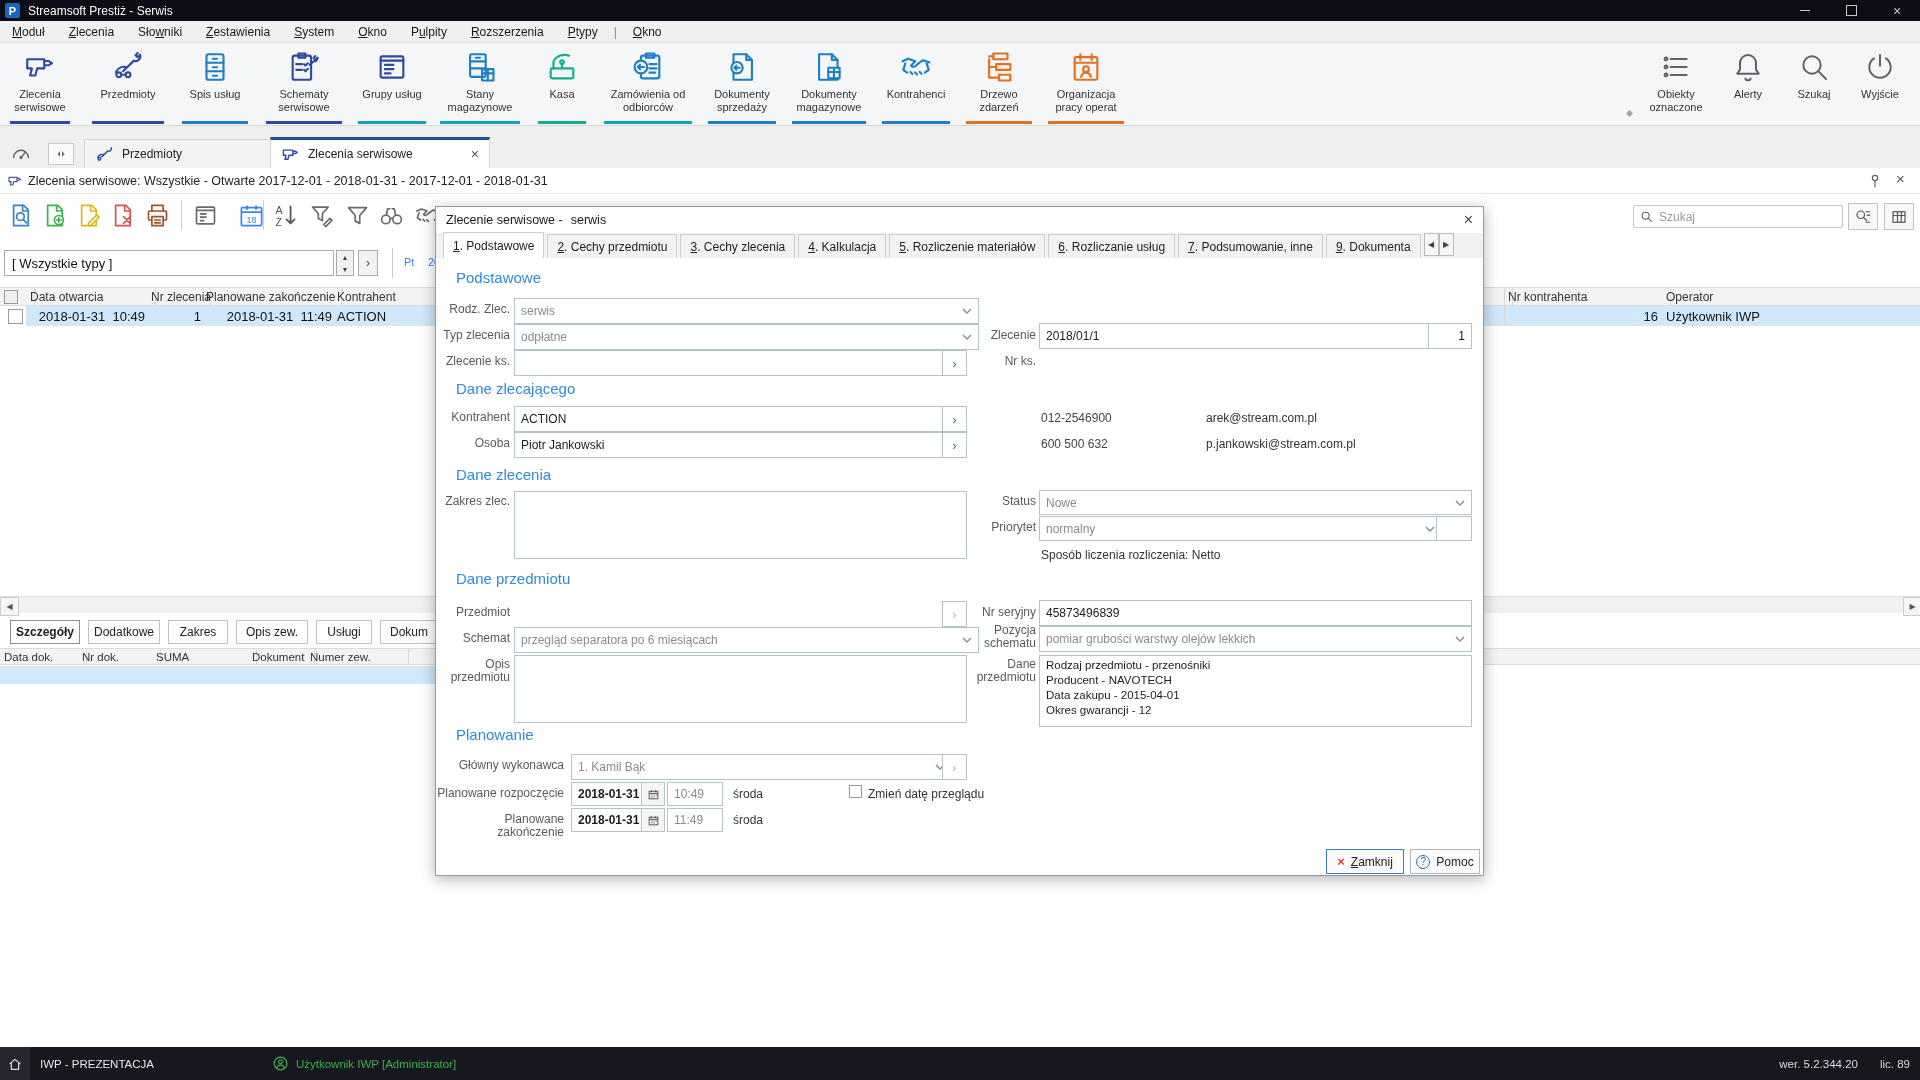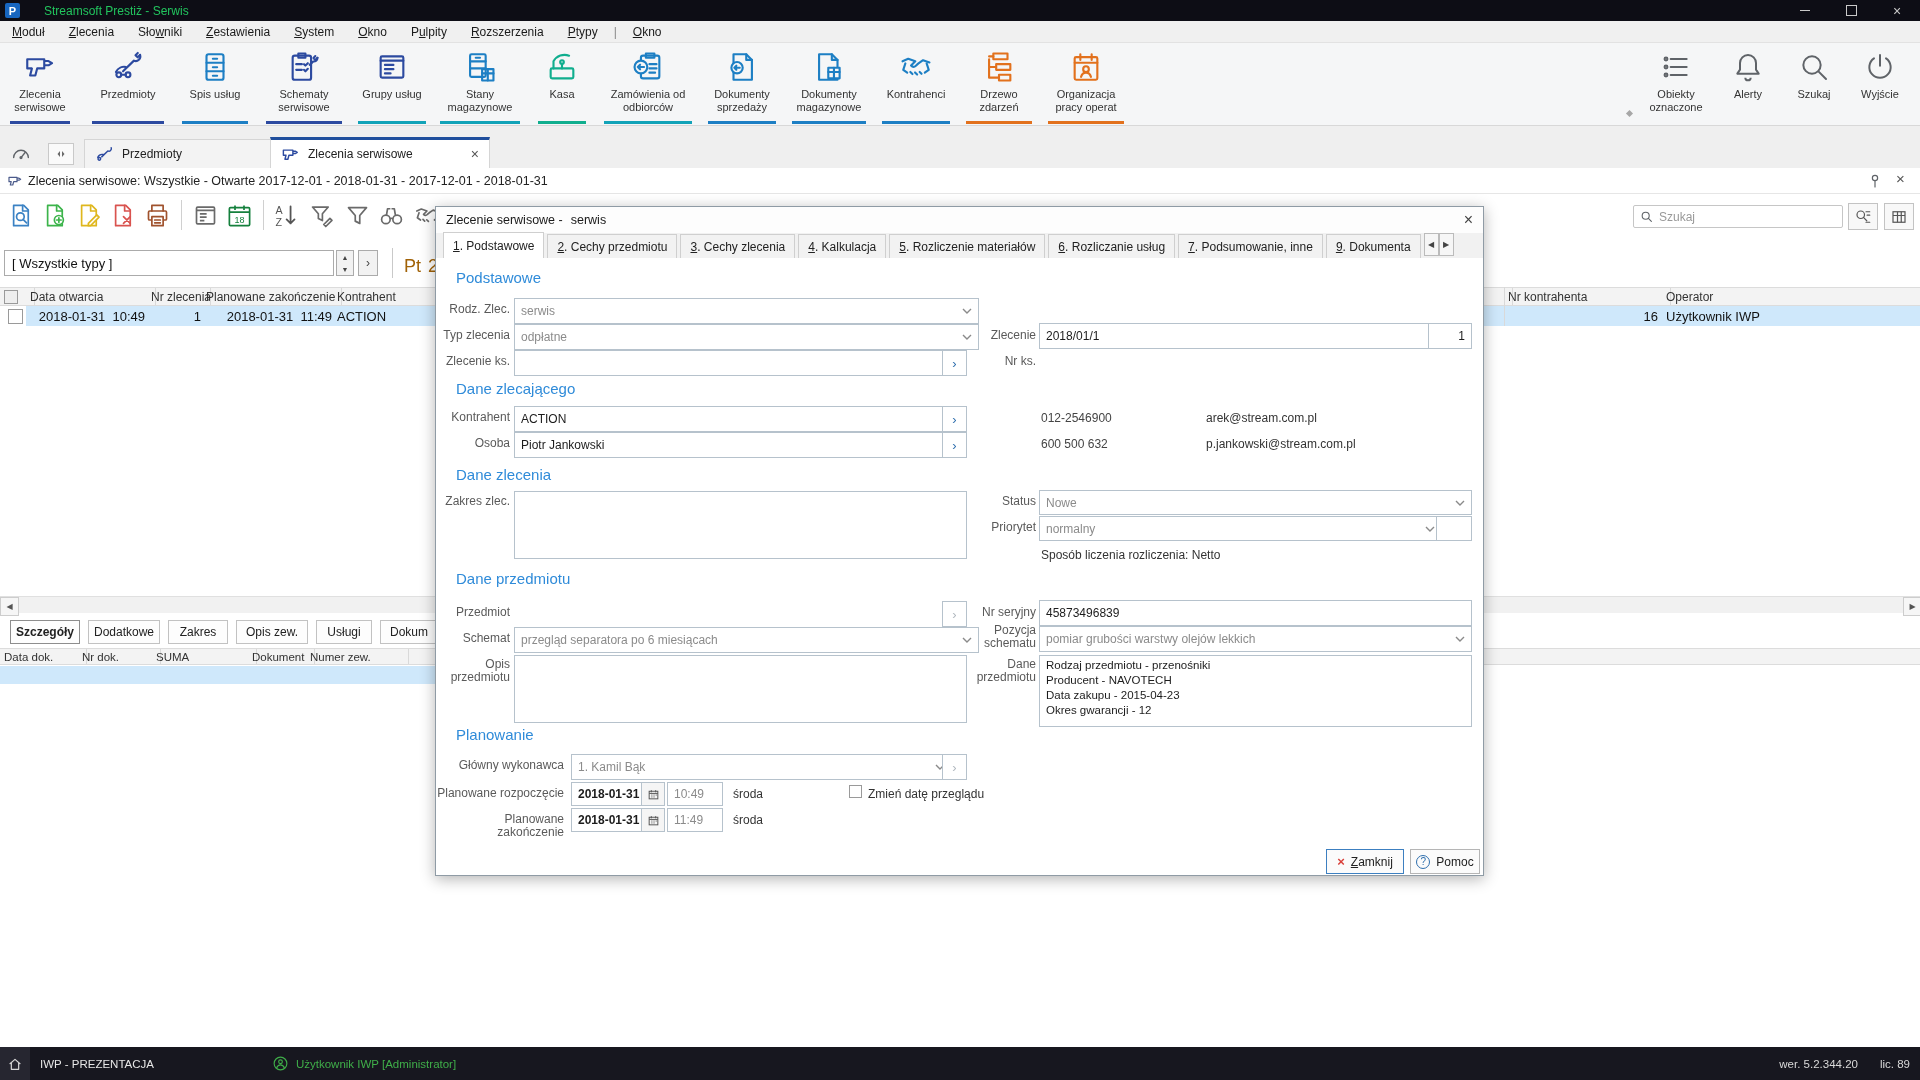--- a/index.html
+++ b/index.html
@@ -5,21 +5,21 @@
   html,body{margin:0;padding:0;background:#fff}
   #screen{position:relative;width:1920px;height:1080px;overflow:hidden;background:#fff;
     font-family:"Liberation Sans",sans-serif;-webkit-font-smoothing:antialiased}
   .abs{position:absolute;box-sizing:border-box}
   svg{display:block}
   .ic{color:#5f6368}
   
   .titlebar{left:0;top:0;width:1920px;height:21px;background:#0d0d15;display:flex;align-items:center}
   .logo{width:15px;height:15px;margin-left:5px;background:#1766c0;color:#fff;font-size:11px;font-weight:bold;
     display:flex;align-items:center;justify-content:center;border-radius:2px}
-  .ttxt{color:#22c55e;font-size:12px;margin-left:24px}
+  .ttxt{color:#ffffff;font-size:12px;margin-left:8px}
   .wbtn{width:46px;height:21px;display:flex;align-items:center;justify-content:center;color:#c9c9c9}
   
   .menubar{left:0;top:21px;width:1920px;height:22px;background:#f0f0f0;display:flex;align-items:center;
     font-size:12px;color:#1a1a1a;border-bottom:1px solid #e2e2e2}
   .mitem{padding:0 12px;height:22px;display:flex;align-items:center}
   .msep{color:#888;padding:0 4px}
   
   .ribbon{left:0;top:43px;width:1920px;height:83px;background:#f5f6f7;border-bottom:1px solid #d8d8d8}
   .rb-item{top:4px;height:76px;display:flex;flex-direction:column;align-items:center;position:absolute}
   .rb-ic{height:40px;display:flex;align-items:center}
@@ -41,21 +41,21 @@
   .tbtn{width:30px;height:30px;display:flex;align-items:center;justify-content:center}
   .vsep{position:absolute;top:200px;width:1px;height:30px;background:#d0d0d0}
   .search{display:flex;align-items:center;gap:6px;background:#fff;border:1px solid #c6c6c6;border-radius:2px;
     padding:0 6px;font-size:12px;color:#999}
   .srbtn{border:1px solid #c3c3c3;background:#f8f8f8;display:flex;align-items:center;justify-content:center;color:#555}
   
   .fin{background:#fff;border:1px solid #ababab;font-size:13px;color:#111;display:flex;align-items:center;padding:0 7px}
   .spin{border:1px solid #ababab;background:#f2f2f2;display:flex;flex-direction:column}
   .spin div{flex:1;display:flex;align-items:center;justify-content:center;font-size:7px;color:#444}
   .gbtn{border:1px solid #ababab;background:#f2f2f2;color:#444;font-size:12px;display:flex;align-items:center;justify-content:center}
-  .ftxt{font-size:18px;color:#a16207}
+  .ftxt{font-size:11px;color:#3b82f6}
   
   .hrow{left:0;top:287px;width:1920px;height:19px;background:#f3f3f3;border-top:1px solid #dcdcdc;border-bottom:1px solid #dcdcdc}
   .hc{position:absolute;top:0;bottom:0;border-right:1px solid #d9d9d9;display:flex;align-items:center;
     padding:0 4px;font-size:12px;color:#333;overflow:hidden;white-space:nowrap}
   .drow{left:0;top:306px;width:1920px;height:20px}
   .dc{position:absolute;top:0;bottom:0;display:flex;align-items:center;padding:0 4px;font-size:13px;color:#111;
     overflow:hidden;white-space:pre}
   .dc.r{justify-content:flex-end}
   .cbx{border:1px solid #9a9a9a;background:#fff}
   
@@ -472,21 +472,21 @@
         <path d="M9.5 16h5M9.5 18.5h5"></path>
       </svg>
     </div>
   <div class="vsep" style="left:181px"></div>
   <div class="abs tbtn" style="left:190px;top:200px;color:#6a6a6a">
       <svg width="27" height="27" viewBox="0 0 24 24" fill="none" stroke="currentColor" stroke-width="1.5" stroke-linejoin="round">
         <rect x="4" y="4.5" width="16" height="15" rx="1"></rect>
         <path d="M4 7.5h16M7 10.5h6M7 13.5h6M7 16.5h4"></path>
       </svg>
     </div>
-  <div class="abs tbtn" style="left:224px;top:200px;color:#15803d">
+  <div class="abs tbtn" style="left:236px;top:200px;color:#3b82f6">
       <svg width="27" height="27" viewBox="0 0 24 24" fill="none" stroke="currentColor" stroke-width="1.5" stroke-linejoin="round">
         <rect x="3" y="5" width="18" height="16" rx="1"></rect>
         <path d="M8 3v4M16 3v4M3 9h18"></path>
         <text x="12" y="18.5" font-size="8" text-anchor="middle" fill="currentColor" stroke="none" font-family="Liberation Sans,sans-serif">18</text>
       </svg>
     </div>
   <div class="vsep" style="left:263px"></div>
   <div class="abs tbtn" style="left:270px;top:200px;color:#555">
       <svg width="27" height="27" viewBox="0 0 24 24" fill="none" stroke="currentColor" stroke-width="1.6" stroke-linecap="round">
         <text x="3" y="11" font-size="9.5" fill="currentColor" stroke="none" font-family="Liberation Sans,sans-serif">A</text>
@@ -739,21 +739,21 @@
               <polyline points="1,1 5,5 9,1"></polyline>
             </svg>
           </span>
       </div>
       <span class="lb" style="left:14px;top:400px;width:60px">Opis przedmiotu</span>
       <div class="ta" style="left:78px;top:397px;width:451px;height:66px"></div>
       <span class="lb" style="left:530px;top:400px;width:70px">Dane przedmiotu</span>
       <div class="info" style="left:603px;top:397px;width:419px;height:66px">
         <div>Rodzaj przedmiotu - przenośniki</div>
         <div>Producent - NAVOTECH</div>
-        <div>Data zakupu - 2015-04-23</div>
+        <div>Data zakupu - 2015-04-01</div>
         <div>Okres gwarancji - 12</div>
       </div>
 
       <span class="sec" style="left:20px;top:468px">Planowanie</span>
       <span class="lb" style="left:0;top:501px;width:128px">Główny wykonawca</span>
       <div class="fld" style="left:135px;top:496px;width:367px;height:24px">
         <span class="fval">1. Kamil Bąk</span>
         <span class="dda">
             <svg width="10" height="6" viewBox="0 0 10 6" fill="none" stroke="currentColor" stroke-width="1.4">
               <polyline points="1,1 5,5 9,1"></polyline>

